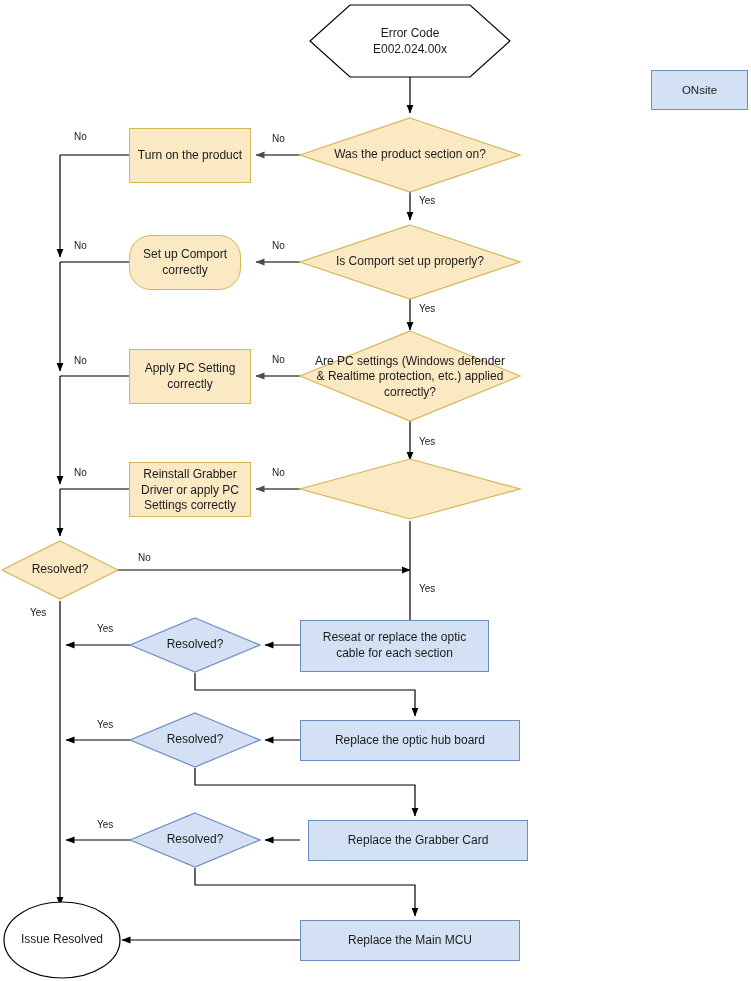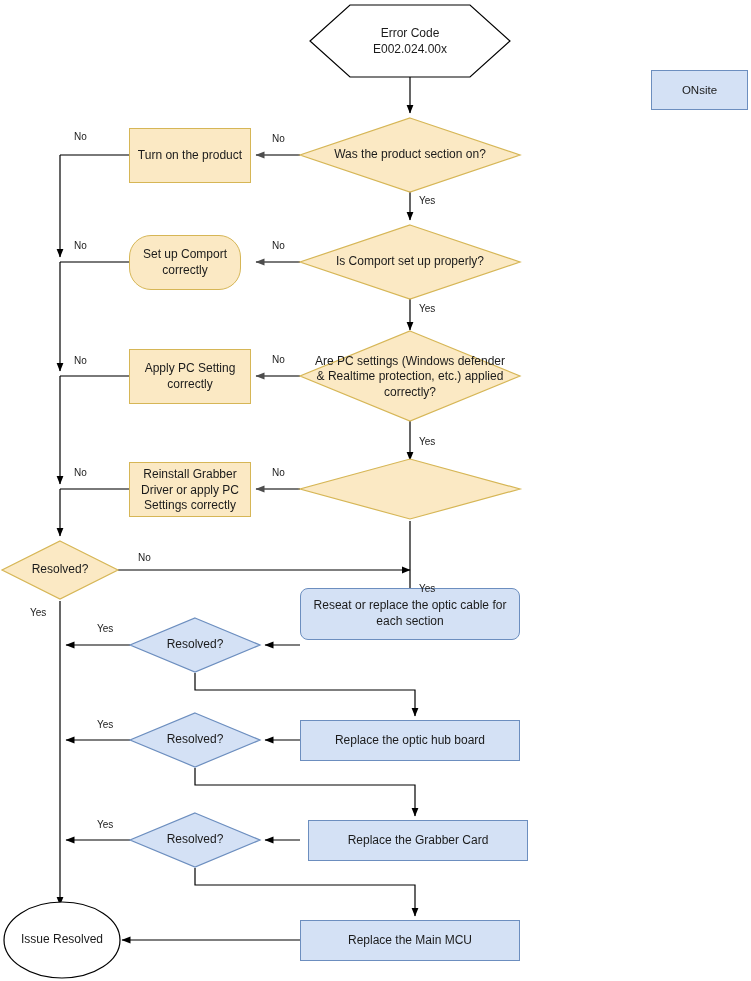--- a/index.html
+++ b/index.html
@@ -174,21 +174,21 @@
     <span>Apply PC Setting correctly</span>
   </div>
   <div class="node box" style="left:129px; top:462px; width:122px; height:55px;align-items:flex-end;">
     <span>Reinstall Grabber Driver or apply PC Settings correctly</span>
   </div>
 
   <div class="node diamond-label" style="left:10px; top:558px; width:100px; height:24px;">
     <span>Resolved?</span>
   </div>
 
-  <div class="node box blue" style="left:300px; top:588px; width:220px; height:52px;border-radius:8px;">
+  <div class="node box blue" style="left:300px; top:620px; width:189px; height:52px;">
     <span>Reseat or replace the optic cable for each section</span>
   </div>
   <div class="node box blue" style="left:300px; top:720px; width:220px; height:41px;justify-content:center;">
     <span>Replace the optic hub board</span>
   </div>
   <div class="node box blue" style="left:300px; top:820px; width:220px; height:41px;margin-left:8px;">
     <span>Replace the Grabber Card</span>
   </div>
   <div class="node box blue" style="left:300px; top:920px; width:220px; height:41px;">
     <span>Replace the Main MCU</span>

